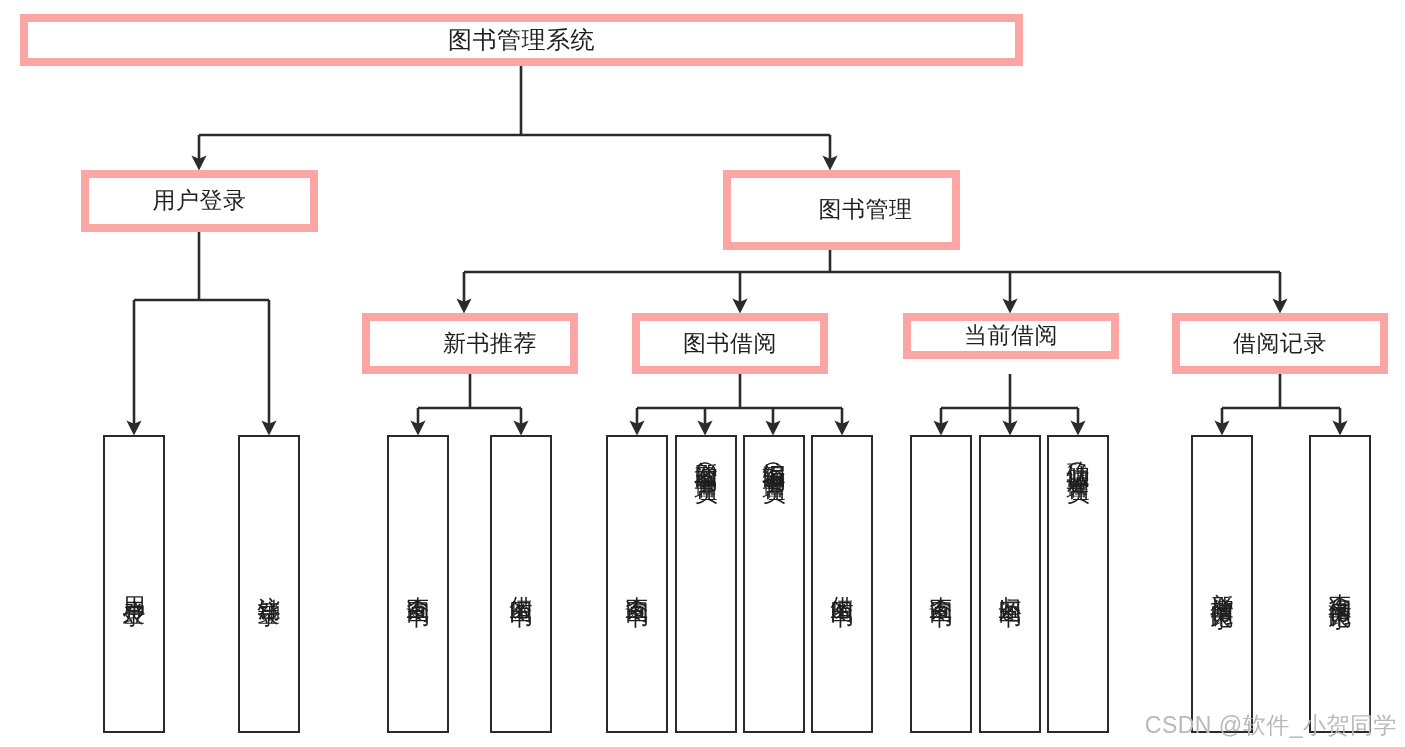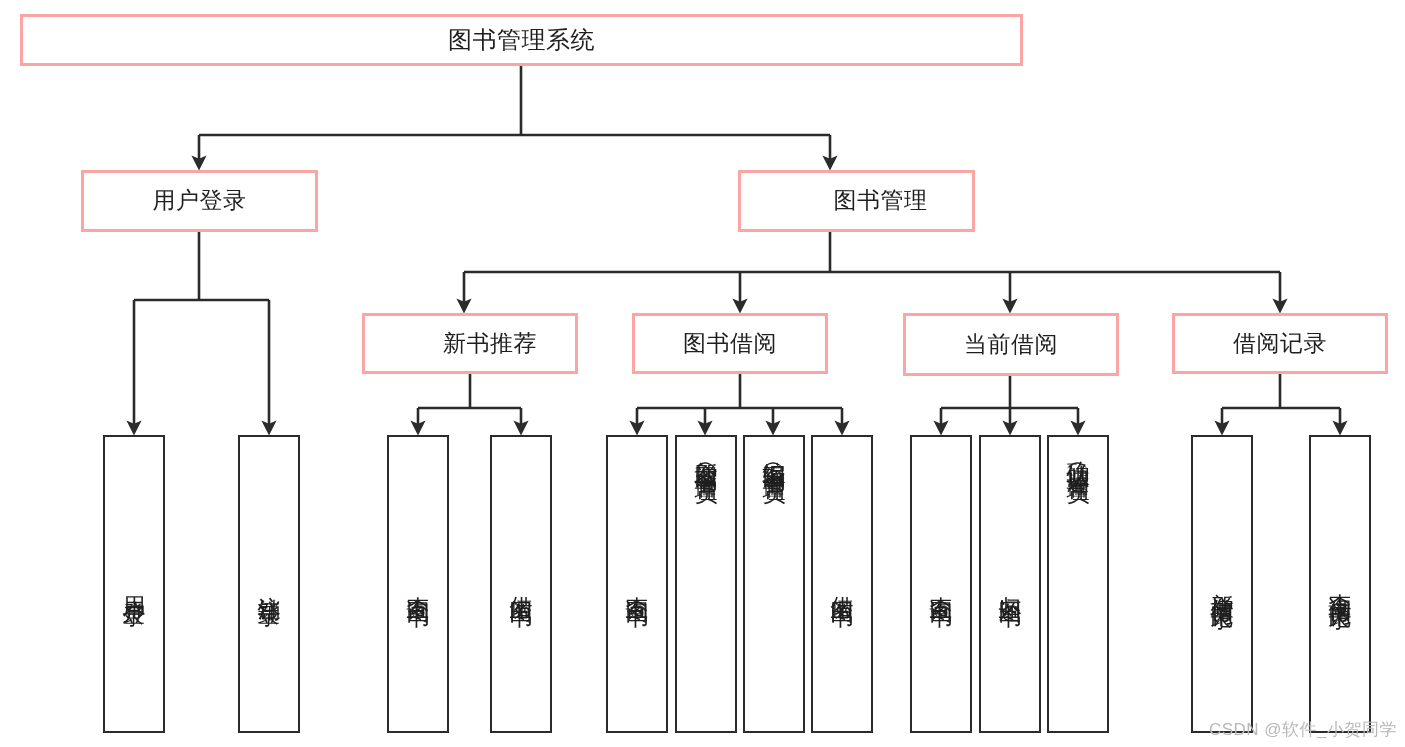--- a/index.html
+++ b/index.html
@@ -20,21 +20,21 @@
   #diagram-svg {
     position: absolute;
     left: 0;
     top: 0;
     width: 1405px;
     height: 747px;
   }
   .node-box {
     position: absolute;
     box-sizing: border-box;
-    border: 3px solid #fca5a5;
+    border: 8px solid #fca5a5;
     background: #ffffff;
     display: flex;
     align-items: center;
     justify-content: center;
   }
   .node-label-h {
     font-size: 23px;
     color: #1f1f1f;
     line-height: 1.1;
     white-space: nowrap;
@@ -59,21 +59,21 @@
     font-size: 23px;
     color: #1f1f1f;
     letter-spacing: 3px;
     line-height: 1;
     white-space: nowrap;
   }
   .watermark {
     position: absolute;
     right: 8px;
     bottom: 6px;
-    font-size: 17px;
+    font-size: 23px;
     color: #b9b9b9;
     white-space: nowrap;
     letter-spacing: 0.5px;
   }
 </style>
 </head>
 <body>
 
 <div id="stage">
 
@@ -128,31 +128,31 @@
     </g>
   </svg>
 
   <div class="node-box root" style="left:20px; top:14px; width:1003px; height:52px;">
     <span class="node-label-h">图书管理系统</span>
   </div>
 
   <div class="node-box" style="left:81px; top:170px; width:237px; height:62px;">
     <span class="node-label-h">用户登录</span>
   </div>
-  <div class="node-box" style="left:738px; top:170px; width:237px; height:62px;padding-left:48px;">
+  <div class="node-box" style="left:723px; top:170px; width:237px; height:80px;padding-left:48px;">
     <span class="node-label-h">图书管理</span>
   </div>
 
   <div class="node-box" style="left:362px; top:313px; width:216px; height:61px;padding-left:40px;">
     <span class="node-label-h">新书推荐</span>
   </div>
   <div class="node-box" style="left:632px; top:313px; width:196px; height:61px;">
     <span class="node-label-h">图书借阅</span>
   </div>
-  <div class="node-box" style="left:903px; top:313px; width:216px; height:63px;">
+  <div class="node-box" style="left:903px; top:313px; width:216px; height:46px;">
     <span class="node-label-h">当前借阅</span>
   </div>
   <div class="node-box" style="left:1172px; top:313px; width:216px; height:61px;">
     <span class="node-label-h">借阅记录</span>
   </div>
 
   <div class="leaf-box centered" style="left:103px; top:435px; width:62px; height:298px;">
     <span class="node-label-v">用户登录</span>
   </div>
   <div class="leaf-box centered" style="left:238px; top:435px; width:62px; height:298px;">

